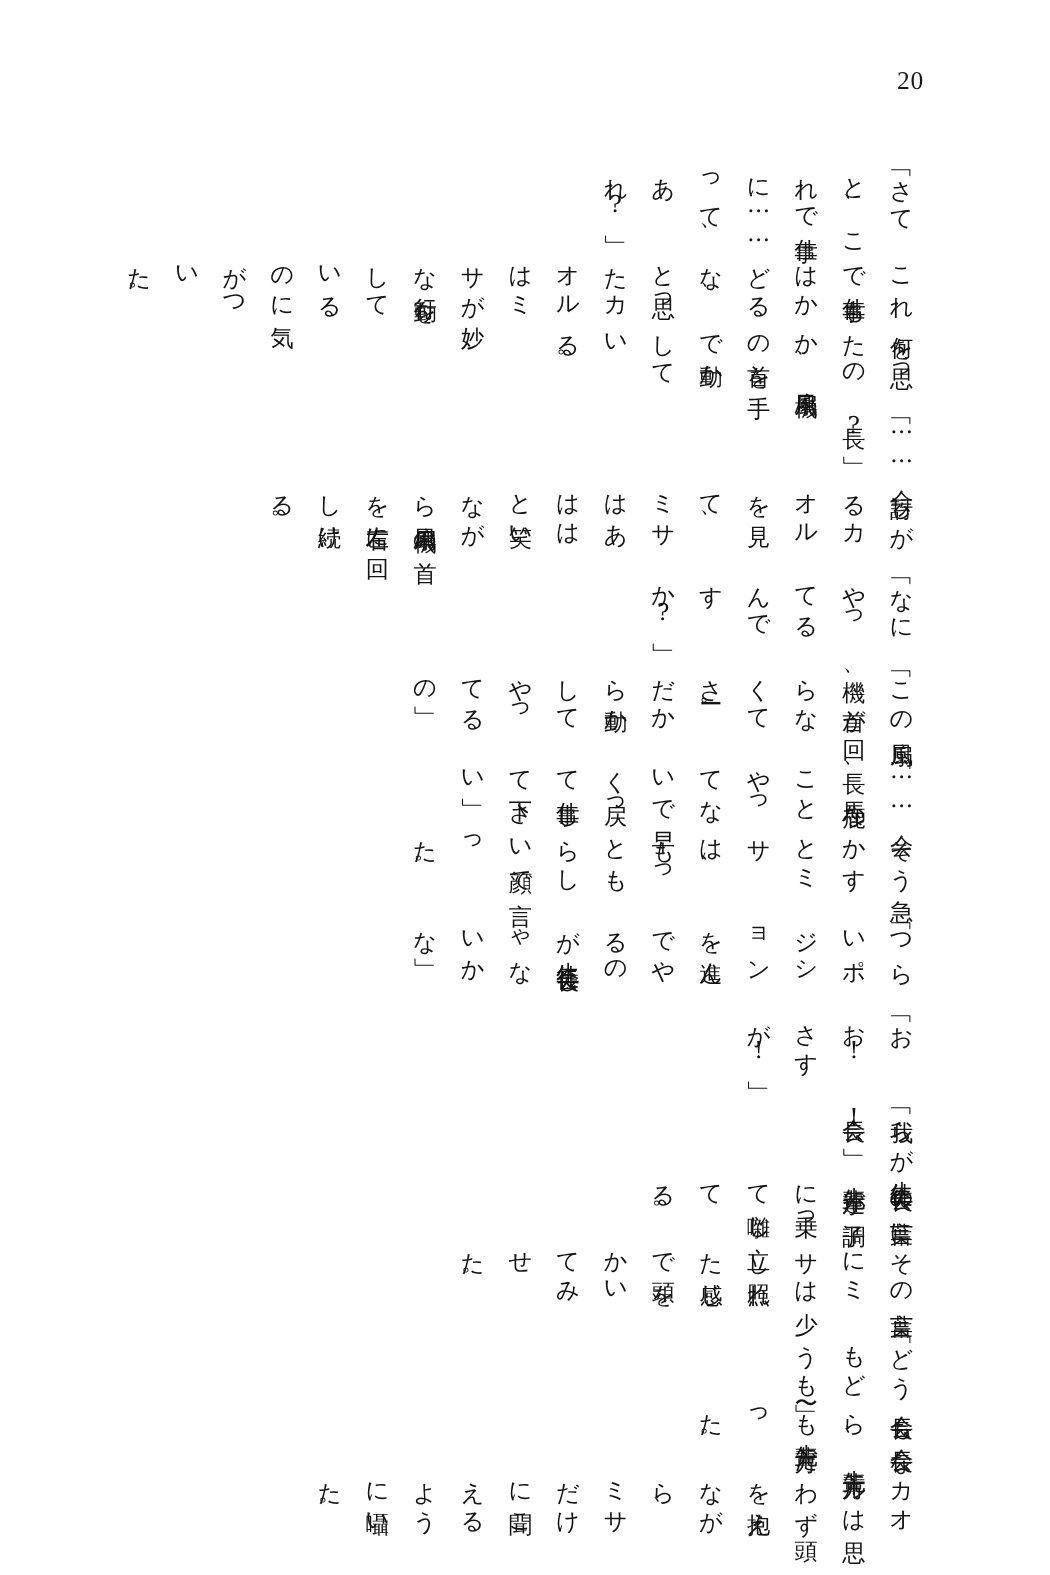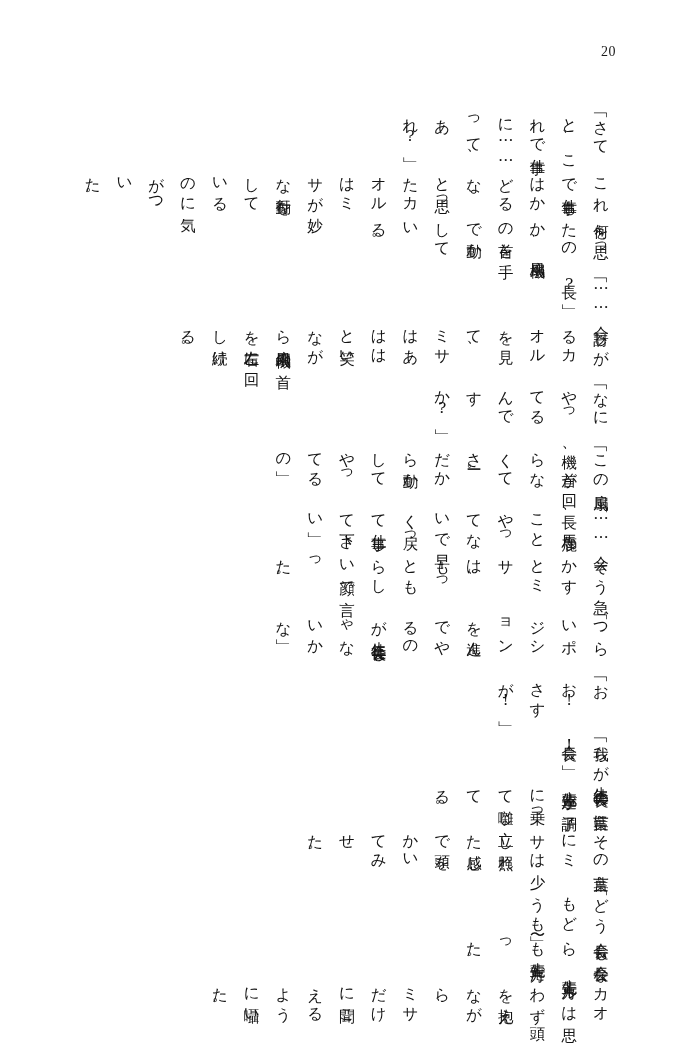--- a/index.html
+++ b/index.html
@@ -12,21 +12,21 @@
     width: 700px;
     height: 1050px;
     background: #ffffff;
     overflow: hidden;
     font-family: "DejaVu Serif", serif;
   }
   .page-number {
     position: absolute;
     top: 44px;
     right: 84px;
-    font-size: 14px;
+    font-size: 17px;
     color: #1a1a1a;
     font-family: "Liberation Serif", serif;
     letter-spacing: 0.5px;
   }
   .body-text {
     position: absolute;
     top: 92px;
     right: 84px;
     left: 84px;
     height: 930px;

